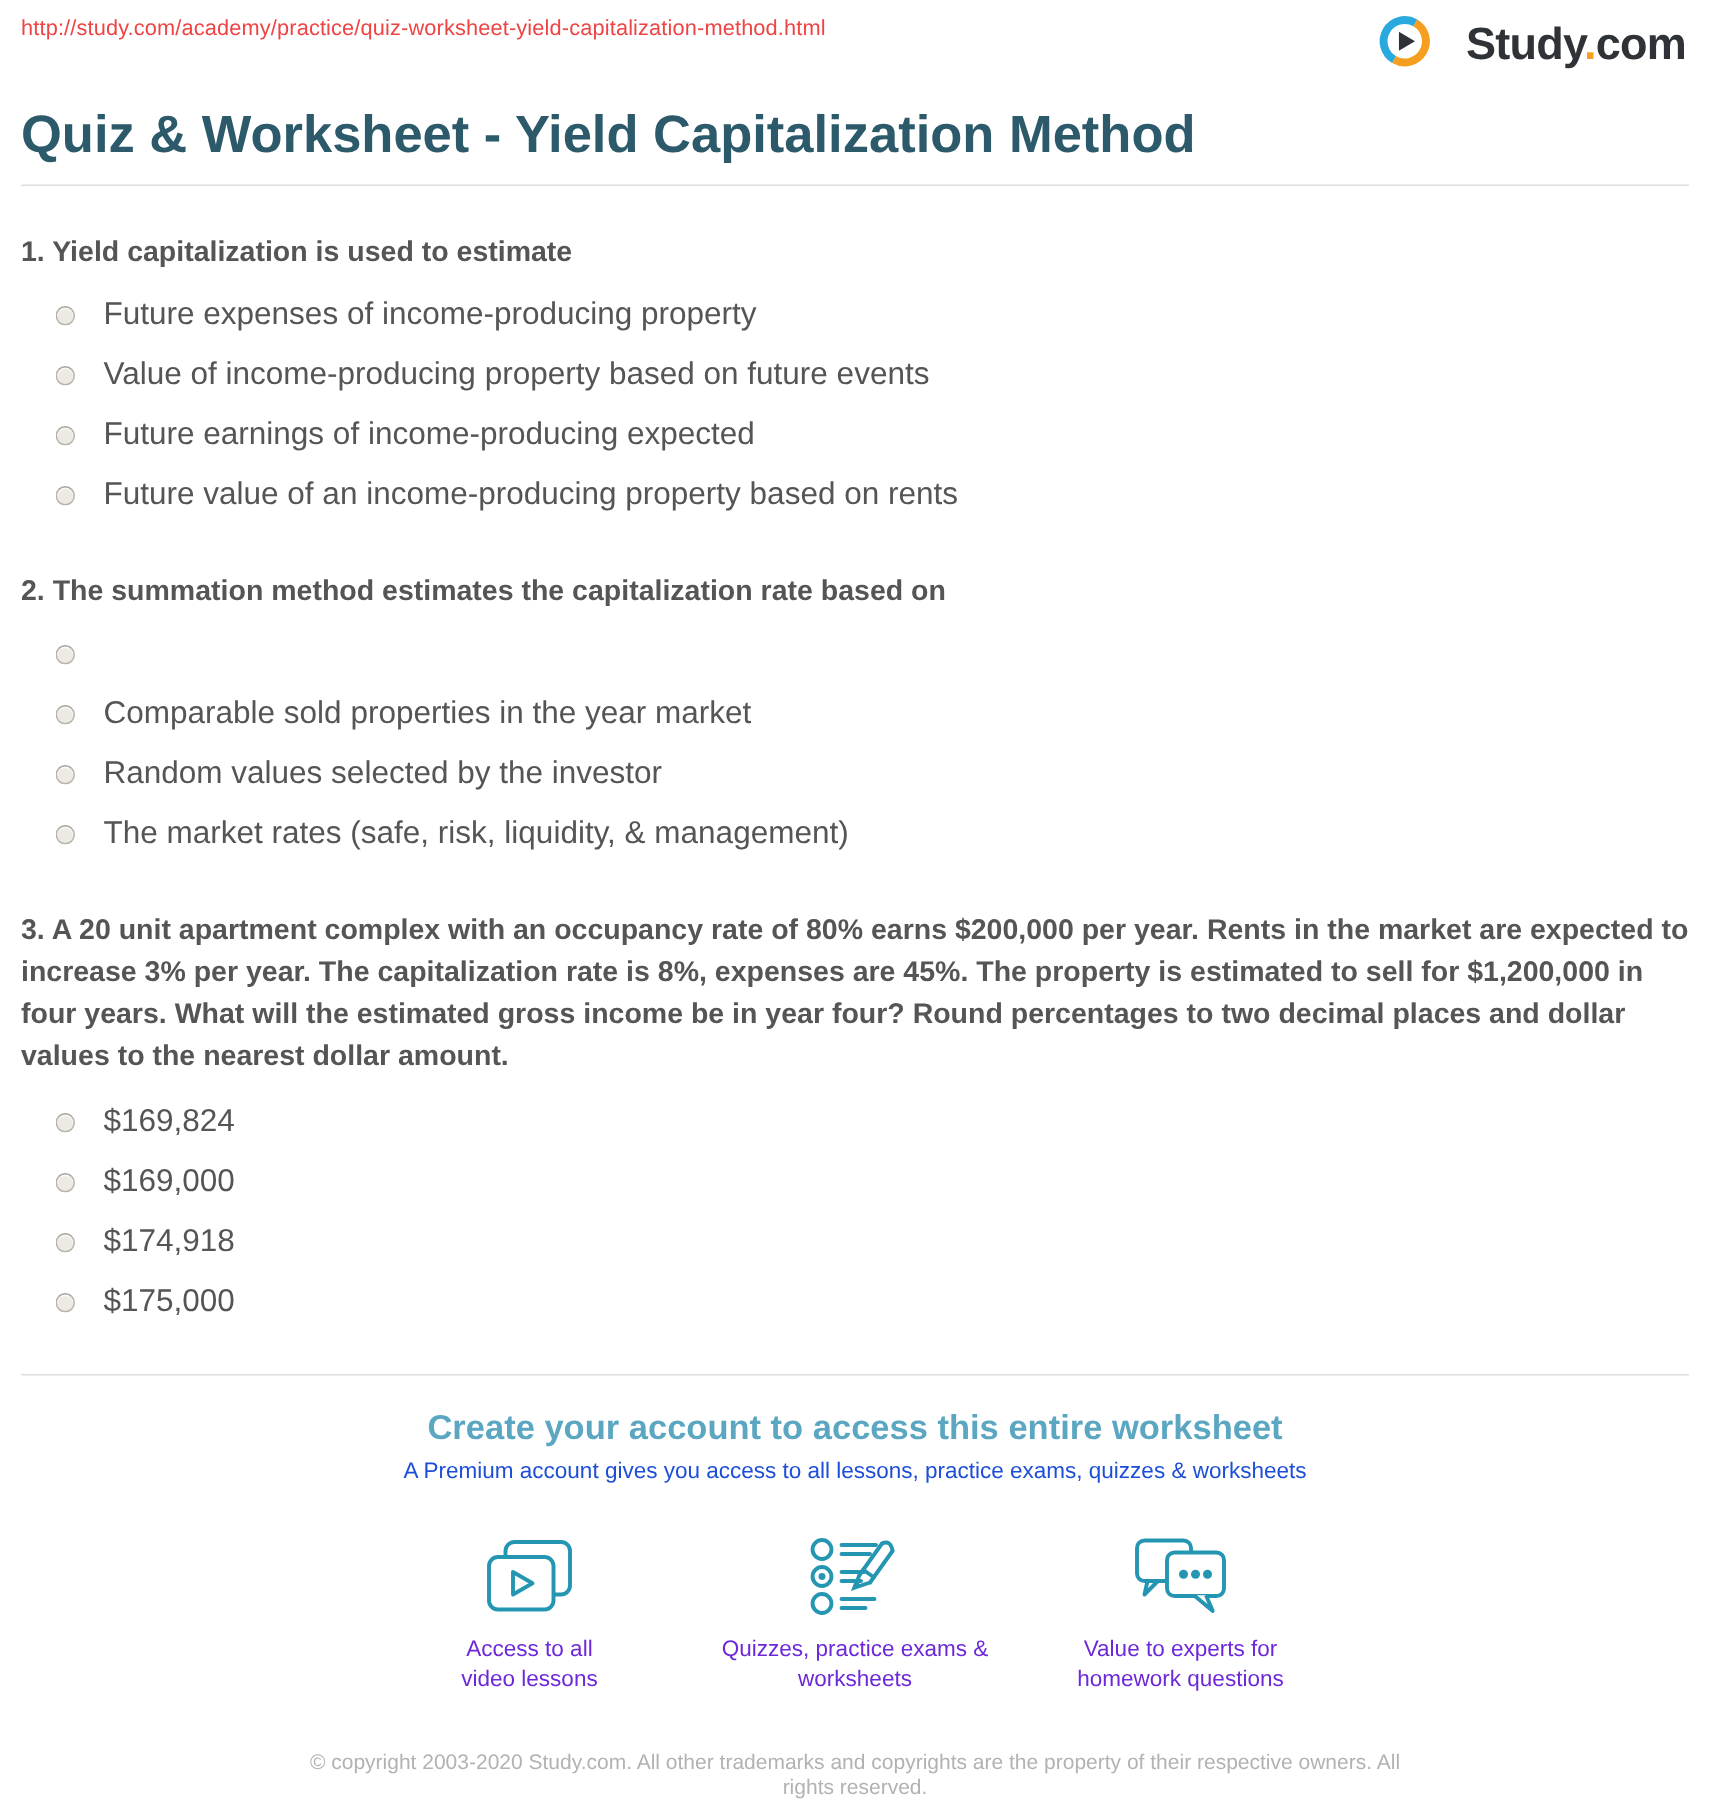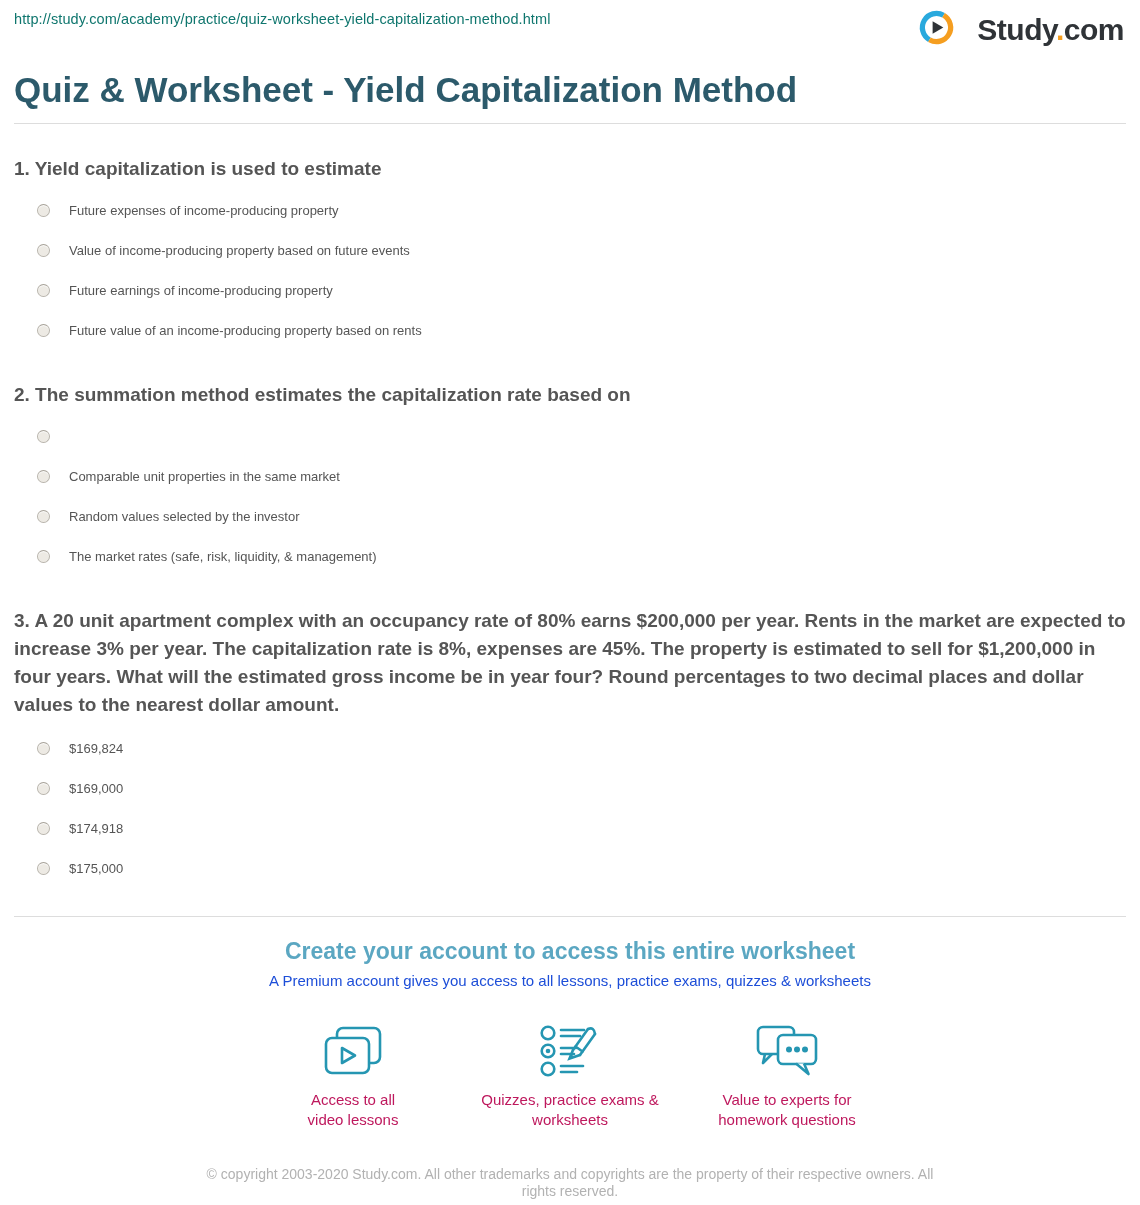--- a/index.html
+++ b/index.html
@@ -3,21 +3,21 @@
 <meta charset="utf-8">
 <style>
   * { margin:0; padding:0; box-sizing:border-box; }
   html,body { background:#fff; }
   body {
     width:1140px; height:1205px; overflow:hidden; position:relative;
     font-family:"Liberation Sans", sans-serif; color:#555;
   }
   .url-bar {
     position:absolute; top:11px; left:14px;
-    font-size:14.5px; color:#0f766e; letter-spacing:0.1px;
+    font-size:14.5px; color:#ef4444; letter-spacing:0.1px;
   }
   .logo {
     position:absolute; top:9px; right:16px;
     display:flex; align-items:center; gap:22px;
   }
   .logo-text {
     font-size:30px; font-weight:700; color:#2f3337; letter-spacing:-0.5px;
   }
   .logo-text .dot { color:#f59e20; }
   .content { padding:72px 14px 0; }
@@ -35,38 +35,38 @@
   .options { margin-top:9px; }
   .option {
     height:40px; display:flex; align-items:center; padding-left:23px;
     cursor:default;
   }
   .radio {
     width:13px; height:13px; border-radius:50%; flex:0 0 13px;
     background:#edeae4; border:1px solid #b8b4ac; border-top-color:#a8a39a;
     box-shadow:inset 0 1px 1px rgba(255,255,255,.85);
   }
-  .option-label { margin-left:19px; font-size:13px; color:#555; }
+  .option-label { margin-left:19px; font-size:21px; color:#555; }
   .signup-divider { margin-top:28px; }
   .signup-heading {
     margin-top:21px; text-align:center;
     font-size:23px; font-weight:700; color:#5ba7c2;
   }
   .signup-subheading {
     margin-top:7px; text-align:center; font-size:15px; color:#1d4ed8;
   }
   .features {
     margin-top:31px; display:flex; justify-content:center;
   }
   .feature-col { width:217px; text-align:center; }
   .feature-icon {
     height:60px; display:flex; align-items:flex-end; justify-content:center;
   }
   .feature-label {
-    margin:10px auto 0; font-size:15px; line-height:20px; color:#be185d;
+    margin:10px auto 0; font-size:15px; line-height:20px; color:#6d28d9;
   }
   .feature-col:nth-child(1) .feature-label { max-width:115px; }
   .feature-col:nth-child(2) .feature-label { max-width:195px; }
   .feature-col:nth-child(3) .feature-label { max-width:170px; }
   .copyright {
     margin:36px auto 0; max-width:750px; text-align:center;
     font-size:14px; line-height:17px; color:#b2b2b2;
   }
 </style>
 </head>
@@ -95,38 +95,38 @@
       <div class="option">
         <span class="radio"></span>
         <span class="option-label">Future expenses of income-producing property</span>
       </div>
       <div class="option">
         <span class="radio"></span>
         <span class="option-label">Value of income-producing property based on future events</span>
       </div>
       <div class="option">
         <span class="radio"></span>
-        <span class="option-label">Future earnings of income-producing property</span>
+        <span class="option-label">Future earnings of income-producing expected</span>
       </div>
       <div class="option">
         <span class="radio"></span>
         <span class="option-label">Future value of an income-producing property based on rents</span>
       </div>
     </div>
   </div>
 
   <div>
     <div class="question-prompt">2. The summation method estimates the capitalization rate based on</div>
     <div class="options">
       <div class="option">
         <span class="radio"></span>
       </div>
       <div class="option">
         <span class="radio"></span>
-        <span class="option-label">Comparable unit properties in the same market</span>
+        <span class="option-label">Comparable sold properties in the year market</span>
       </div>
       <div class="option">
         <span class="radio"></span>
         <span class="option-label">Random values selected by the investor</span>
       </div>
       <div class="option">
         <span class="radio"></span>
         <span class="option-label">The market rates (safe, risk, liquidity, &amp; management)</span>
       </div>
     </div>

